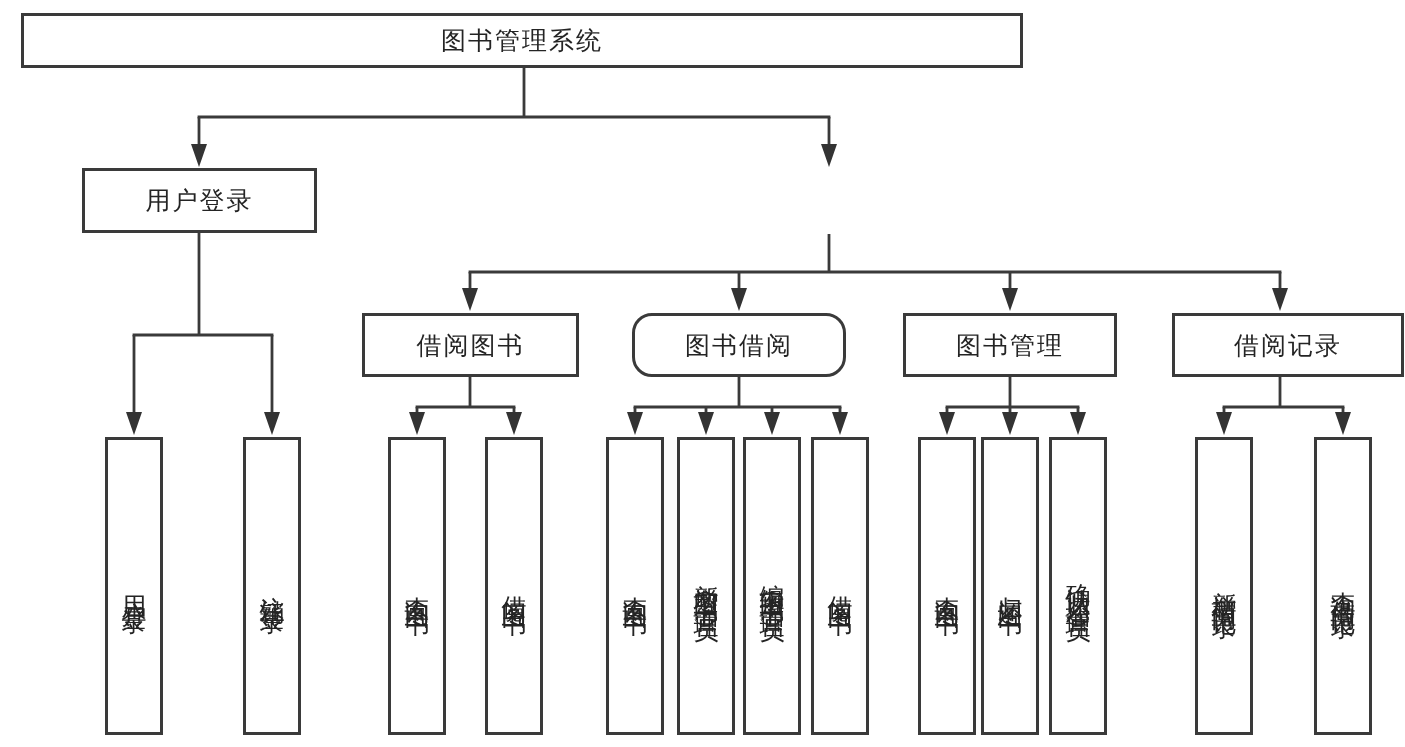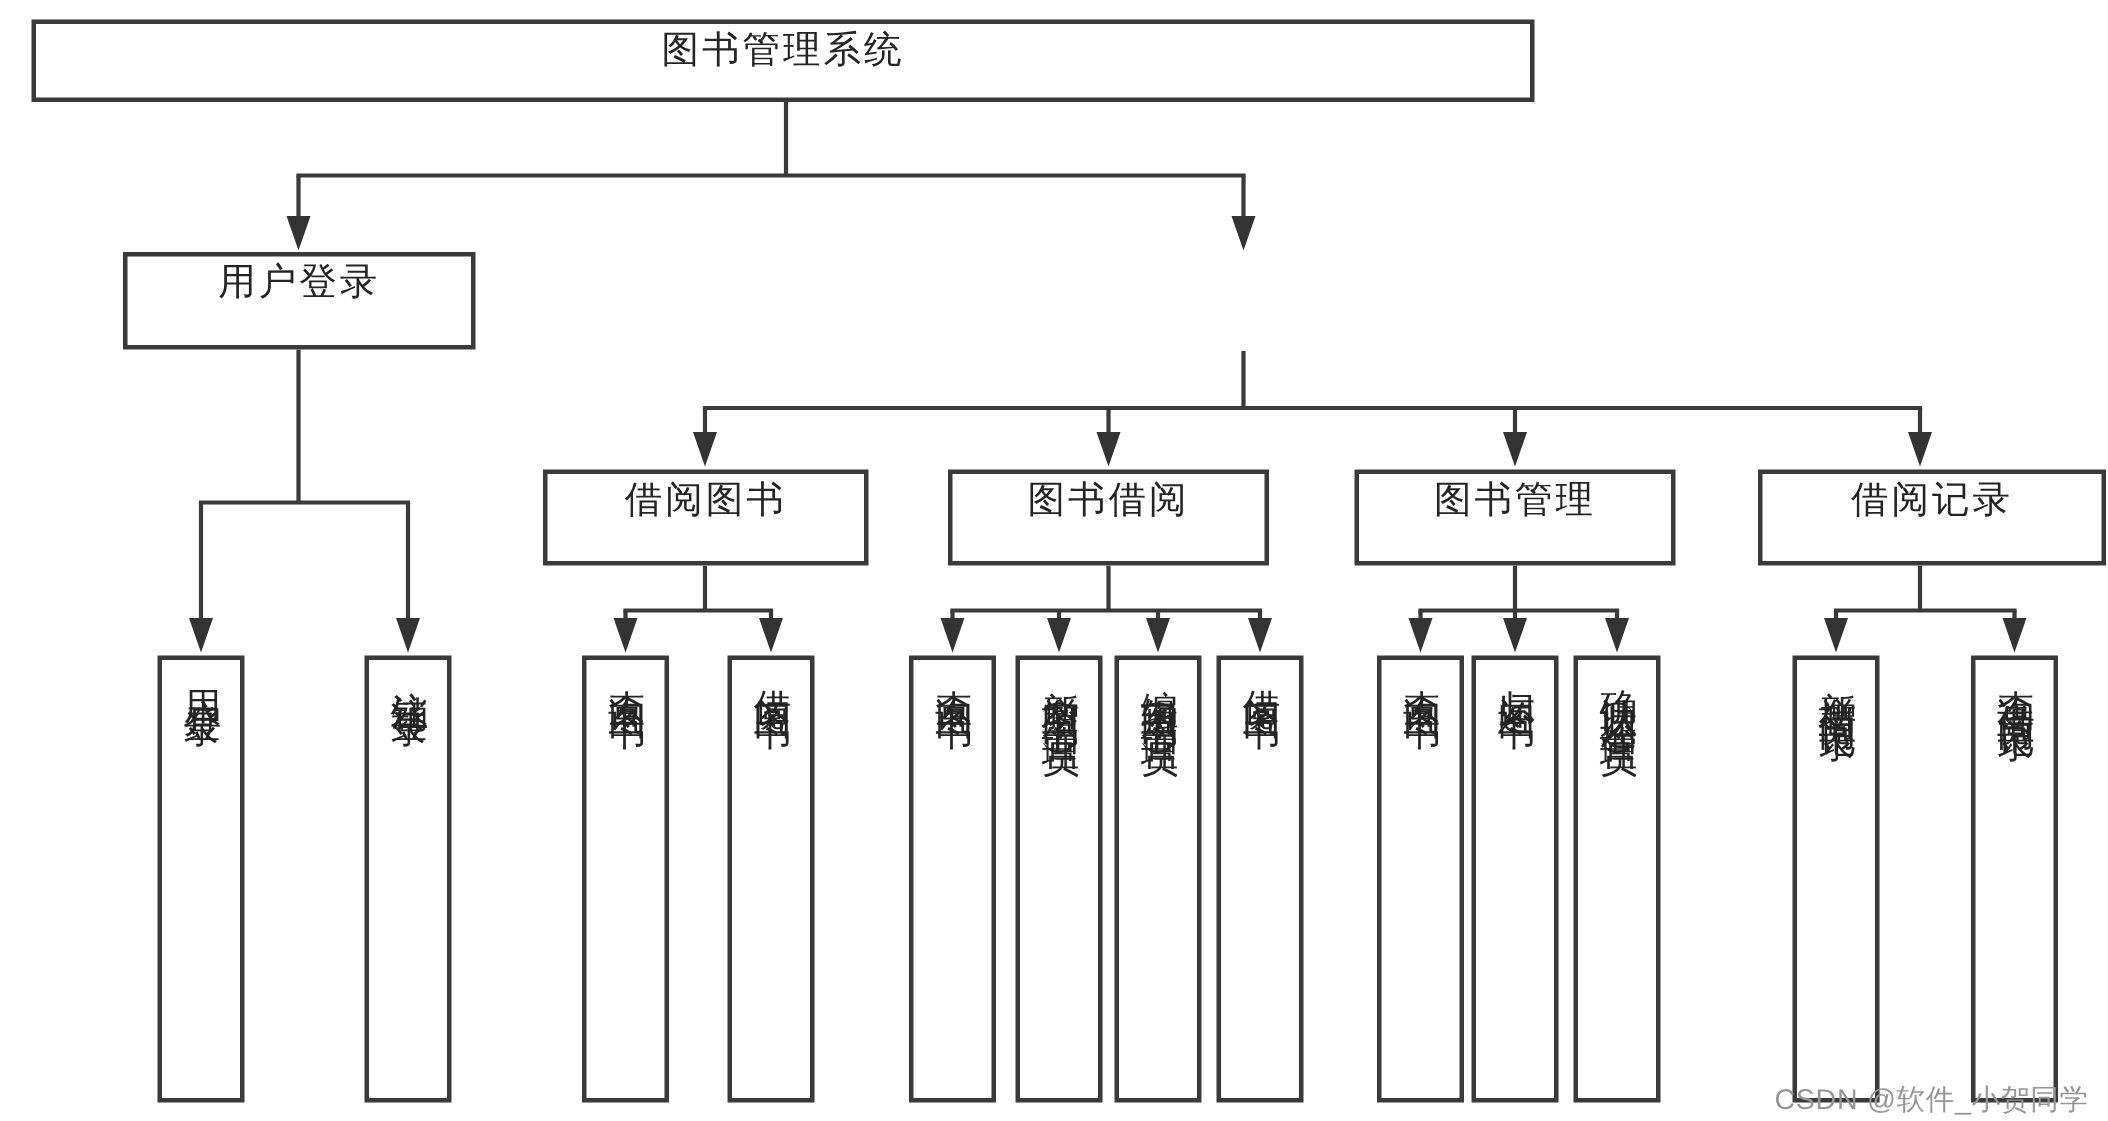--- a/index.html
+++ b/index.html
@@ -17,20 +17,21 @@
     width: 1405px; height: 747px;
     z-index: 1;
     pointer-events: none;
   }
   .node {
     position: absolute;
     box-sizing: border-box;
     background: #ffffff;
     border: 3px solid #3a3a3a;
     display: flex;
+    align-items: center;
     justify-content: center;
     color: #242424;
     z-index: 2;
   }
   .h-node span {
     font-size: 25px;
     letter-spacing: 2px;
     white-space: nowrap;
   }
   .v-node span {
@@ -137,21 +138,21 @@
     <span>图书管理系统</span>
   </div>
 
   <div class="node h-node" style="left:82px; top:168px; width:235px; height:65px;">
     <span>用户登录</span>
   </div>
 
   <div class="node h-node" style="left:362px; top:313px; width:217px; height:64px;">
     <span>借阅图书</span>
   </div>
-  <div class="node h-node" style="left:632px; top:313px; width:214px; height:64px;">
+  <div class="node h-node" style="left:632px; top:313px; width:214px; height:64px;border-radius:20px;">
     <span>图书借阅</span>
   </div>
   <div class="node h-node" style="left:903px; top:313px; width:214px; height:64px;">
     <span>图书管理</span>
   </div>
   <div class="node h-node" style="left:1172px; top:313px; width:232px; height:64px;">
     <span>借阅记录</span>
   </div>
 
   <div class="node v-node" style="left:105px; top:437px; width:58px; height:298px;">
@@ -191,15 +192,14 @@
     <span>确认归还（管理员）</span>
   </div>
 
   <div class="node v-node" style="left:1195px; top:437px; width:58px; height:298px;">
     <span>新增借阅记录</span>
   </div>
   <div class="node v-node" style="left:1314px; top:437px; width:58px; height:298px;">
     <span>查询借阅记录</span>
   </div>
 
-  <div class="watermark">CSDN @软件_小贺同学</div>
 
 </div>
 
 </body></html>

